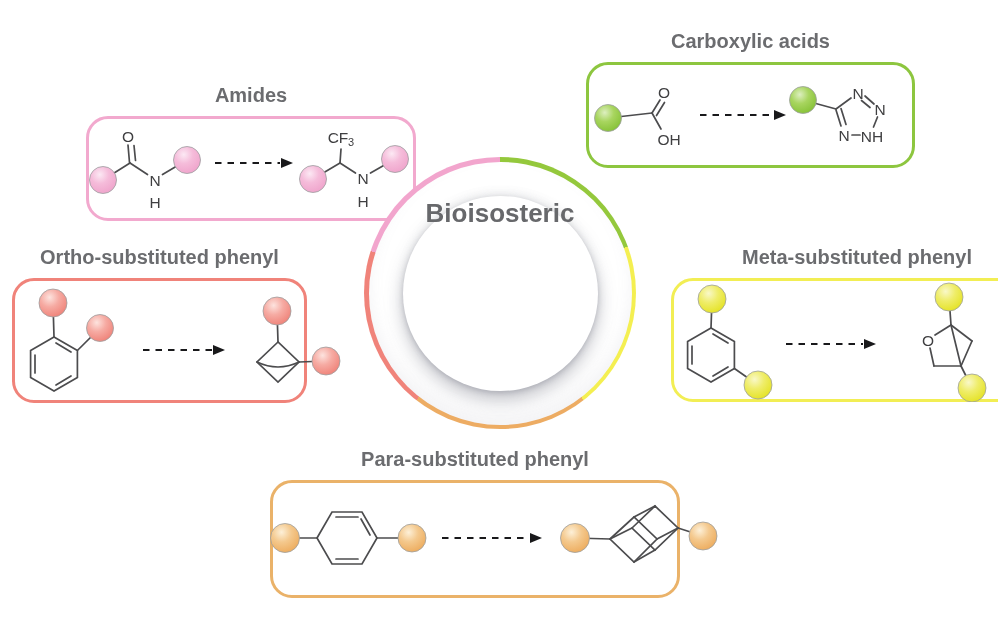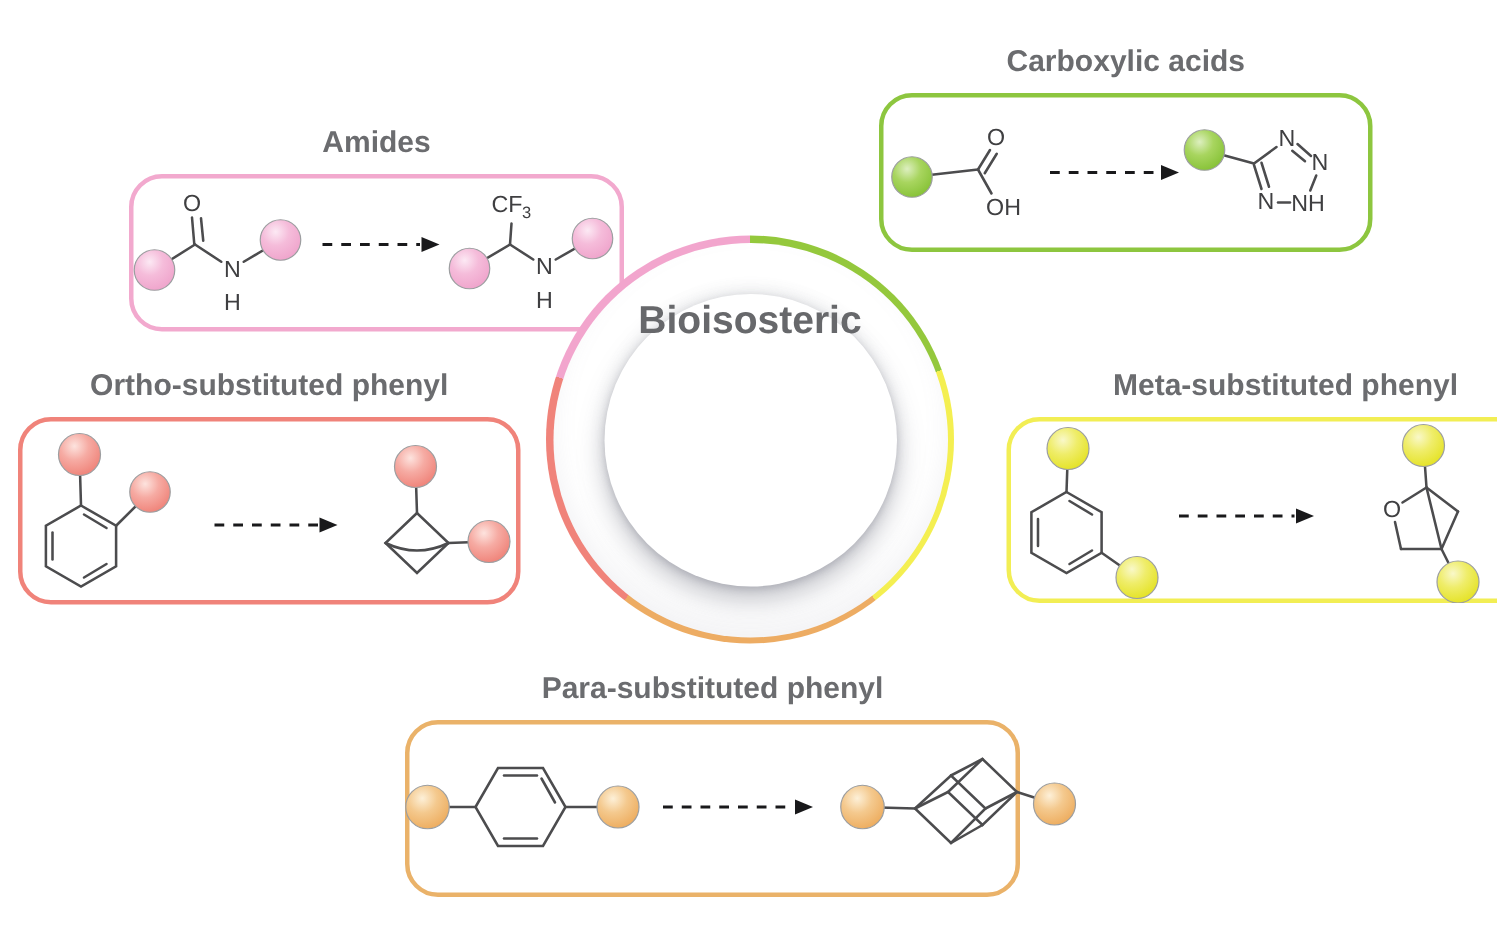--- a/index.html
+++ b/index.html
@@ -7,21 +7,21 @@
   body { width:998px; height:629px; font-family:"Liberation Sans", sans-serif; position:relative; overflow:hidden; }
   .stage { position:absolute; left:0; top:0; width:998px; height:629px; }
 
   .panel { position:absolute; }
   .panel-title { text-align:center; font-size:20px; font-weight:700; color:#6b6c6f; height:30px; line-height:30px; margin-bottom:6px; }
   .panel-box { position:relative; background:#fff; border-radius:22px; }
   .panel-box svg { position:absolute; left:-3px; top:-3px; display:block; }
 
   .panel.amides     { left:86px;  top:36px;  width:330px;margin-top:44px; }
   .panel.carboxylic { left:586px; top:26px;  width:329px; }
-  .panel.ortho      { left:12px;  top:242px; width:335px; }
+  .panel.ortho      { left:12px;  top:242px; width:295px; }
   .panel.meta       { left:655px; top:242px; width:388px;padding-left:16px; }
   .panel.para       { left:270px; top:444px; width:410px; }
 
   .amides .panel-box     { height:105px; border:3px solid #f2a9ce; }
   .carboxylic .panel-box { height:106px; border:3px solid #8dc63f; }
   .ortho .panel-box      { height:125px; border:3px solid #f0837a; }
   .meta .panel-box       { height:124px; border:3px solid #f2ee54; }
   .para .panel-box       { height:118px; border:3px solid #eab269; }
 
   .center-circle { position:absolute; left:364px; top:157px; width:272px; height:272px; border-radius:50%;

